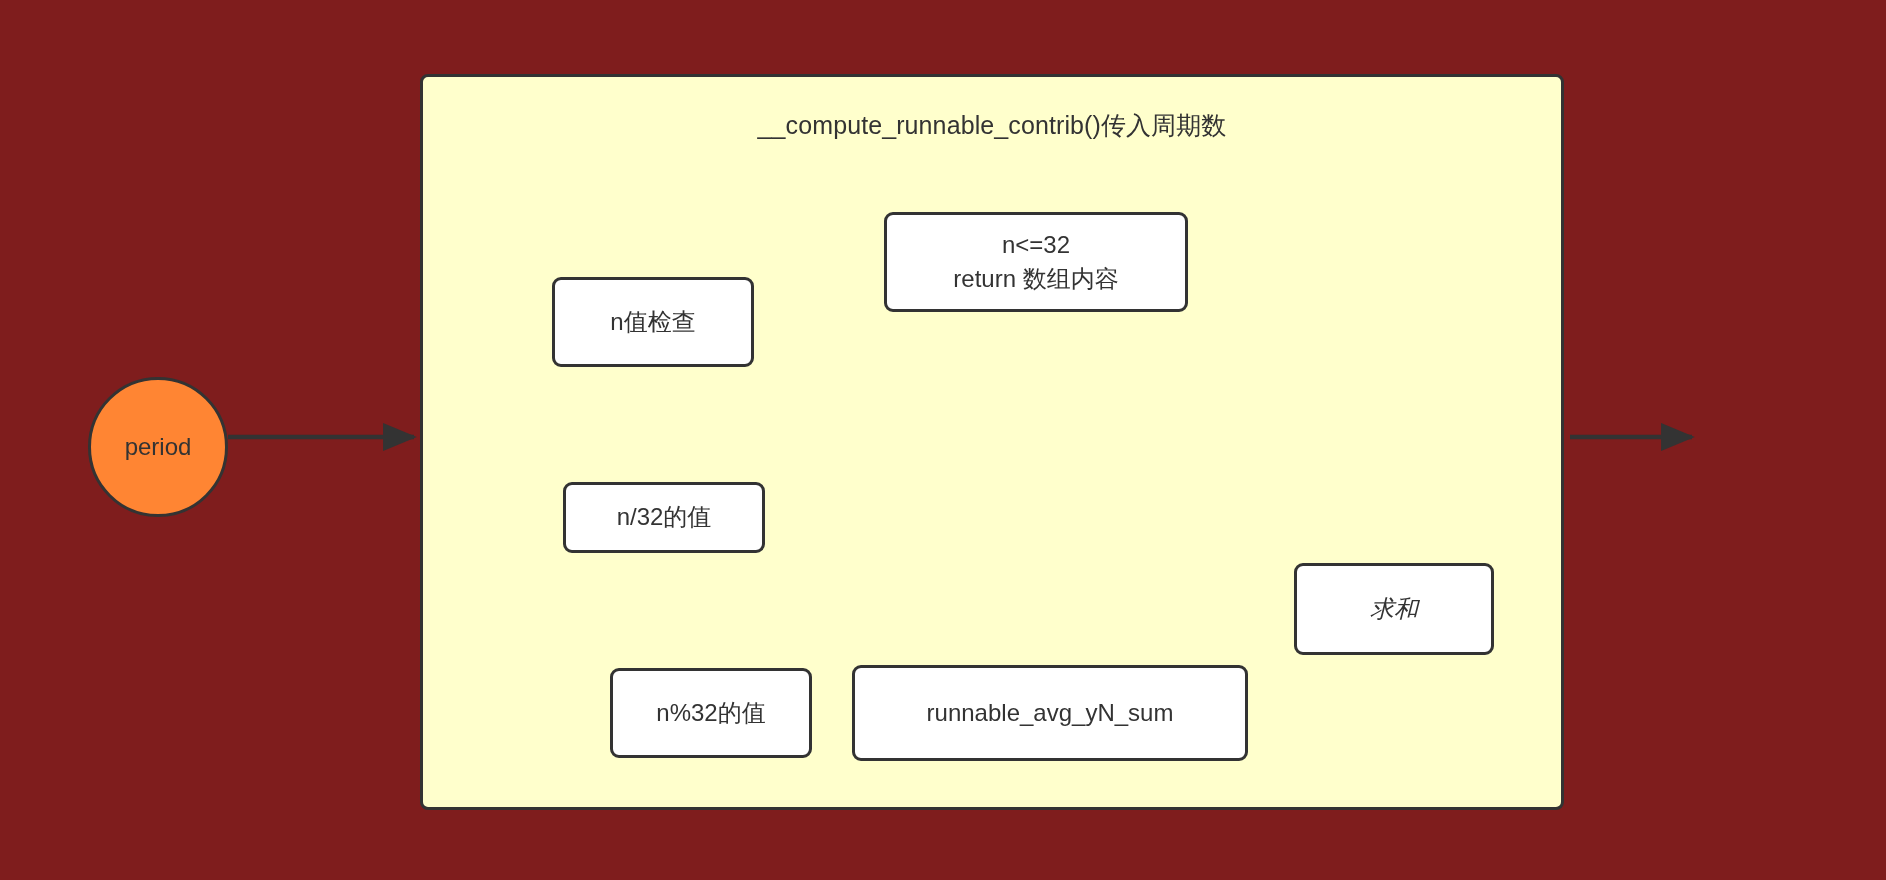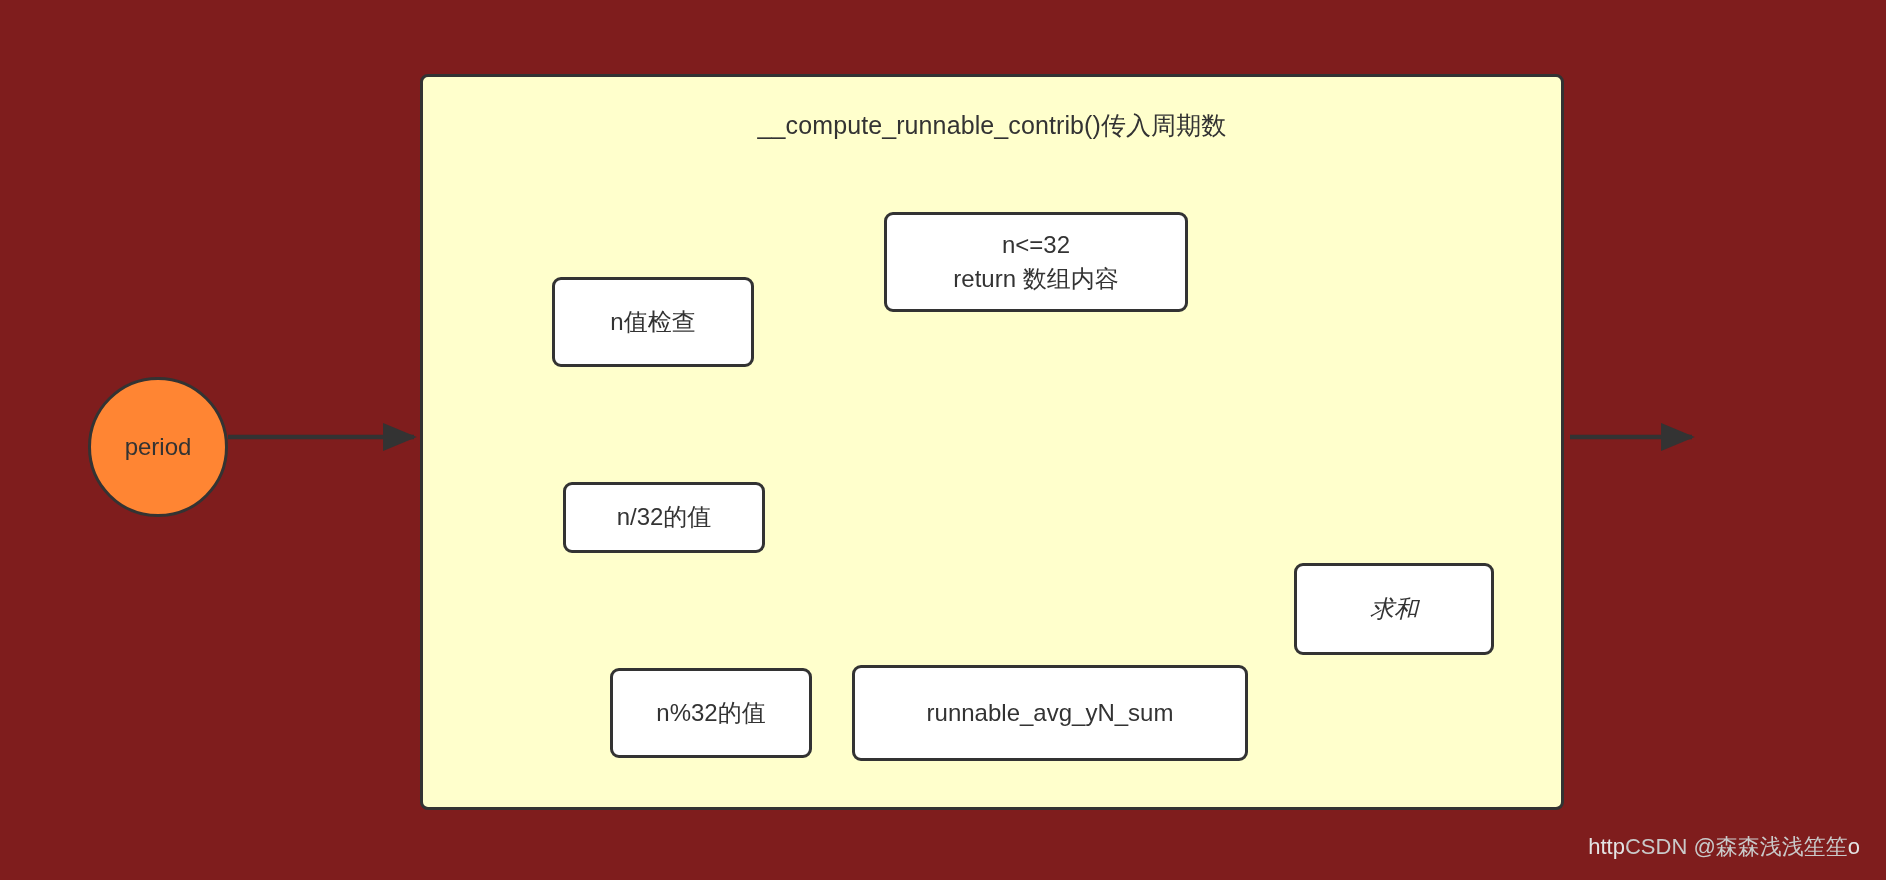--- a/index.html
+++ b/index.html
@@ -137,17 +137,14 @@
 
   <div class="node" style="left:563px; top:482px; width:202px; height:71px;">n/32的值</div>
 
 
   <div class="node" style="left:563px; top:668px; width:202px; height:90px;margin-left:47px;">n%32的值</div>
 
   <div class="node" style="left:852px; top:665px; width:396px; height:96px;">runnable_avg_yN_sum</div>
 
   <div class="node" style="left:1294px; top:563px; width:200px; height:92px;font-style:italic;">求和</div>
 
-  <div class="watermark">
-    <span class="faint">http</span><span>CSDN @森森浅浅笙笙</span><span class="faint">o</span>
-  </div>
 
 </div>
 
 </body></html>

